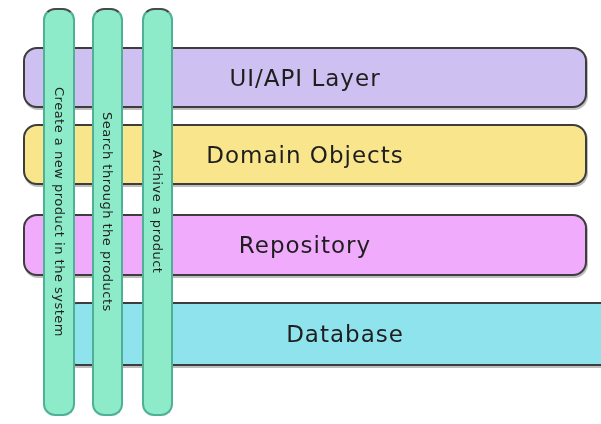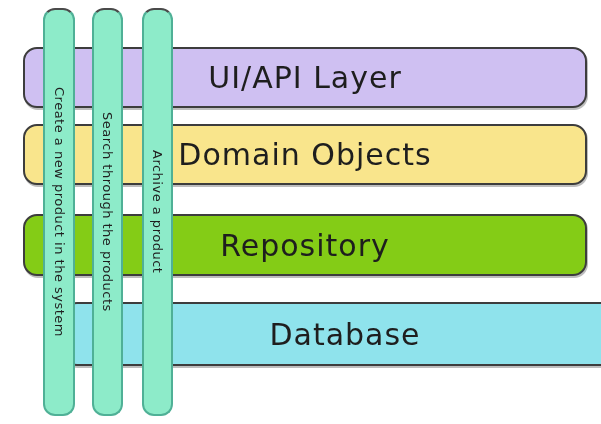--- a/index.html
+++ b/index.html
@@ -23,21 +23,21 @@
     box-sizing: border-box;
     border: 2px solid #3d3d3d;
     border-radius: 14px;
     display: flex;
     align-items: center;
     justify-content: center;
     box-shadow: 1px 2px 0 rgba(70,70,70,0.35);
     z-index: 1;
   }
   .layer .layer-label {
-    font-size: 30px;
+    font-size: 23px;
     letter-spacing: 1px;
     color: #1e1e1e;
     white-space: nowrap;
   }
   #layer-0 { top: 47px;  height: 61px; }
   #layer-1 { top: 124px; height: 61px; }
   #layer-2 { top: 214px; height: 62px; }
   #layer-3 { top: 302px; height: 64px; margin-left: 40px; }
 
   
@@ -71,21 +71,21 @@
 <body>
 
 <div class="canvas">
 
   <div class="layer" id="layer-0" style="background: rgb(207, 192, 242);">
     <span class="layer-label">UI/API Layer</span>
   </div>
   <div class="layer" id="layer-1" style="background: rgb(249, 229, 140);">
     <span class="layer-label">Domain Objects</span>
   </div>
-  <div class="layer" id="layer-2" style="background: #84cc16;">
+  <div class="layer" id="layer-2" style="background: #f0abfc;">
     <span class="layer-label">Repository</span>
   </div>
   <div class="layer" id="layer-3" style="background: rgb(143, 227, 236);">
     <span class="layer-label">Database</span>
   </div>
 
   <div class="usecase" id="usecase-0" style="background: rgb(141, 235, 201);">
     <span class="usecase-label">Create a new product in the system</span>
   </div>
   <div class="usecase" id="usecase-1" style="background: rgb(141, 235, 201);">

